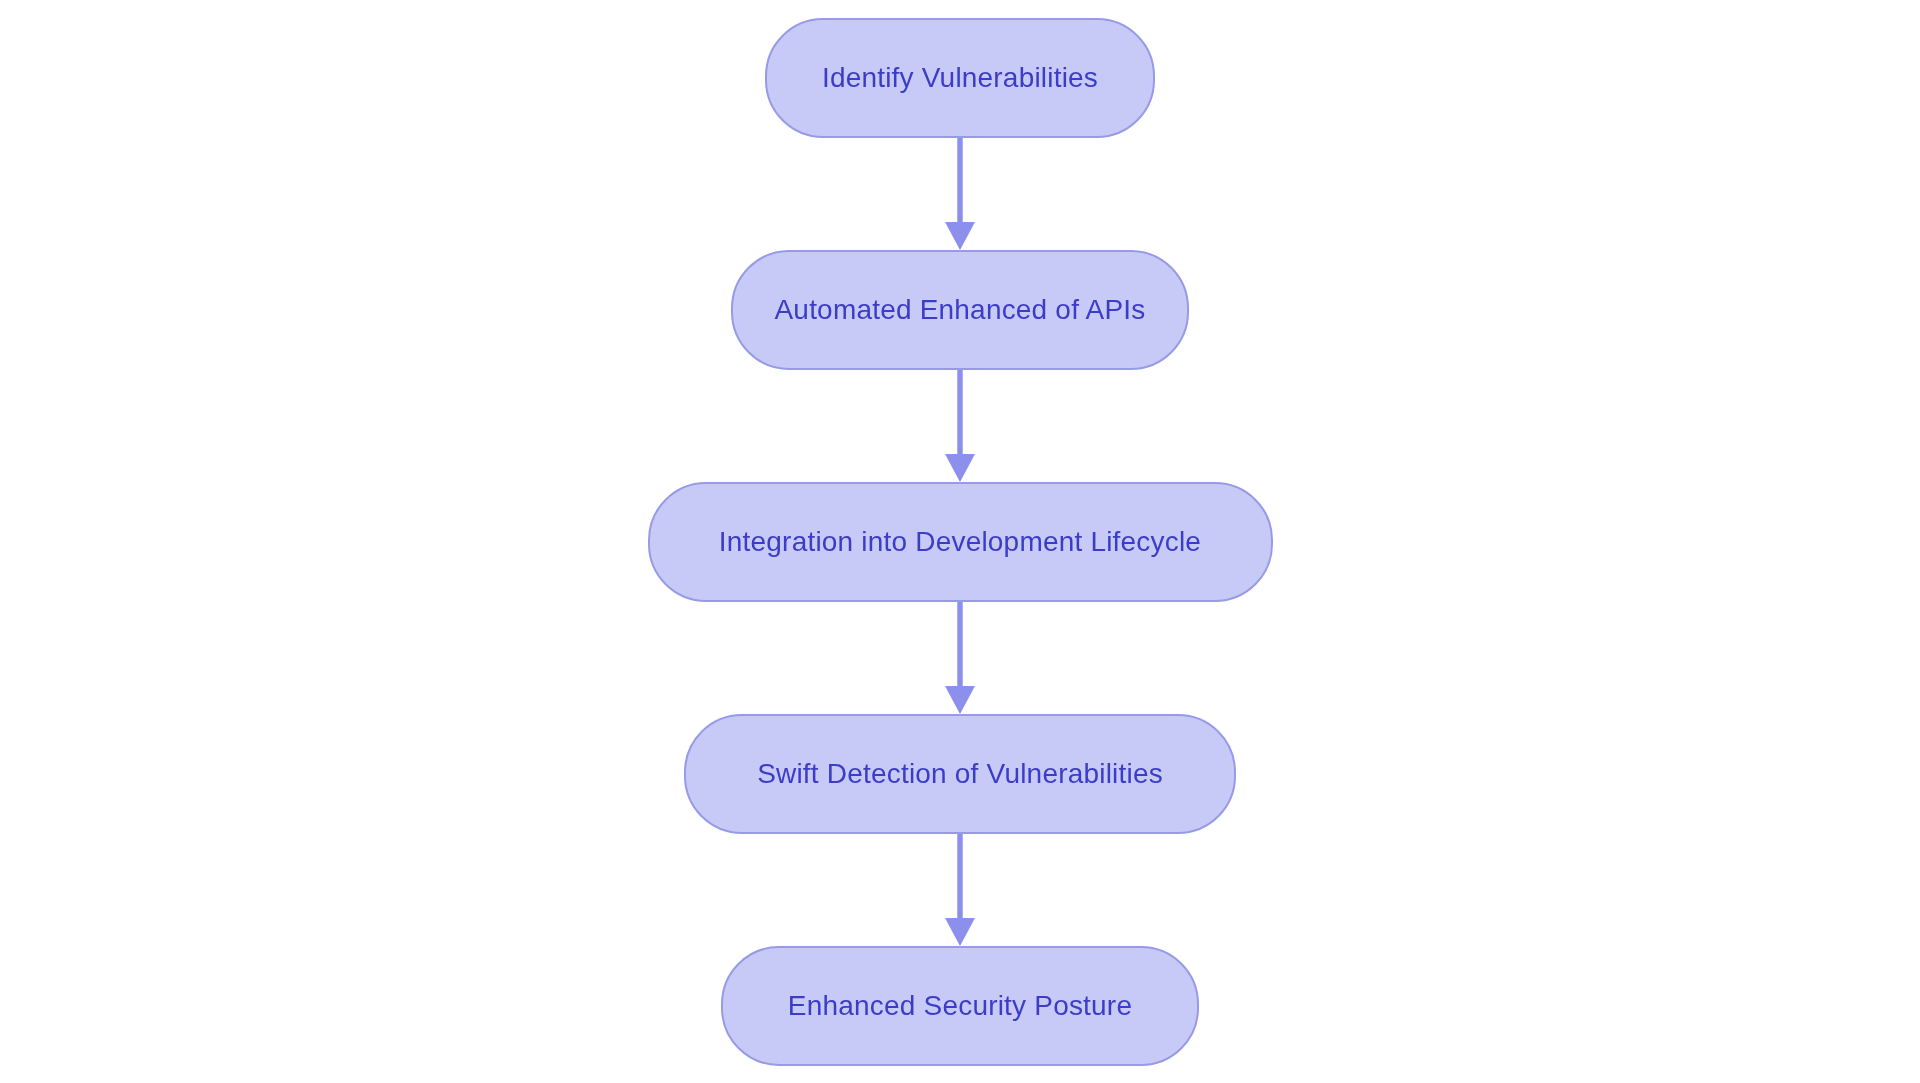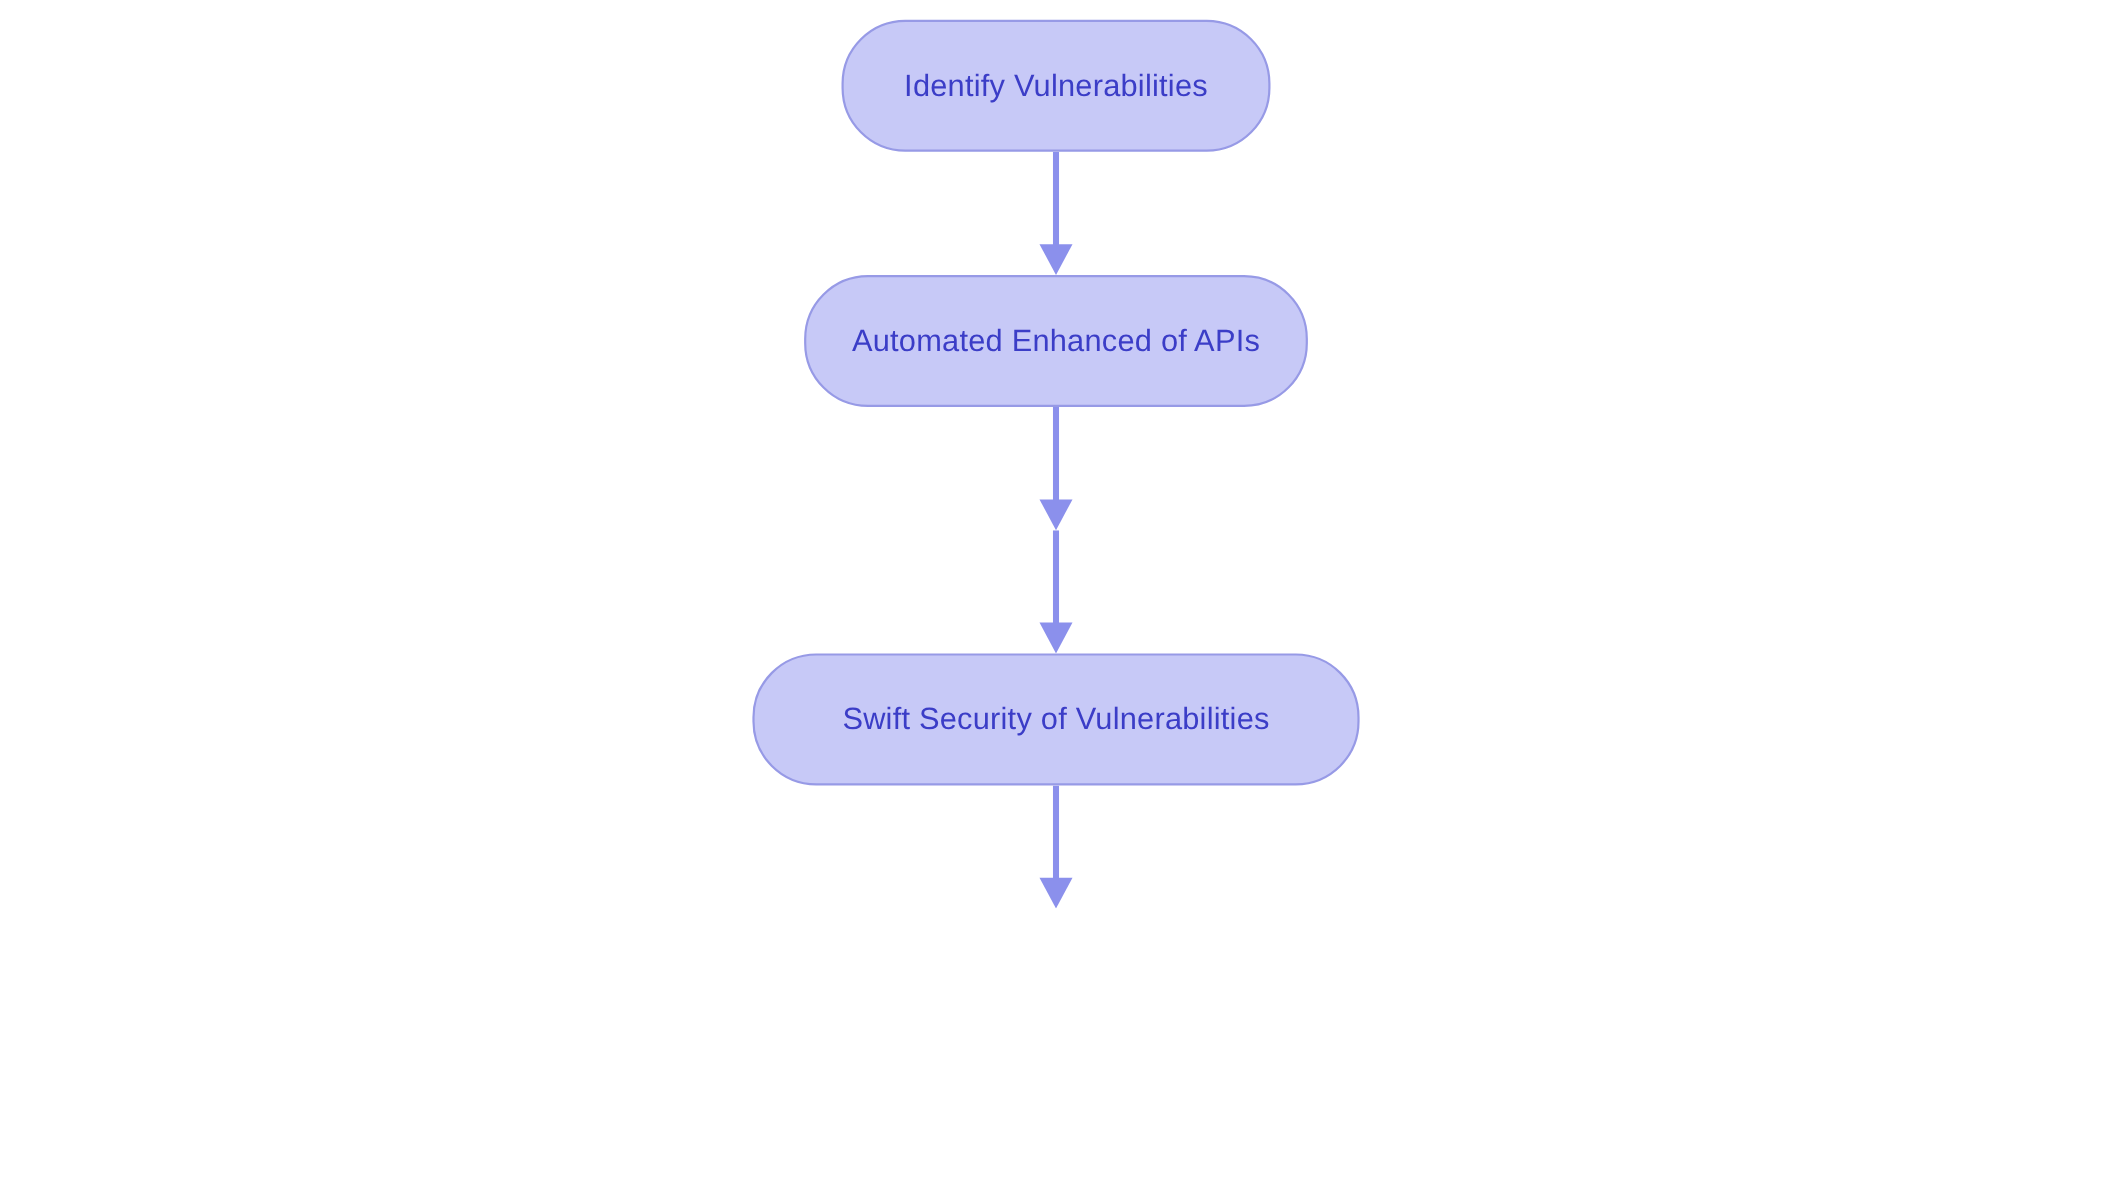--- a/index.html
+++ b/index.html
@@ -68,29 +68,35 @@
 
   <div class="node node-1">
     <span class="node-label">Automated Enhanced of APIs</span>
   </div>
 
   <svg class="arrow" viewBox="0 0 36 112" aria-hidden="true">
     <line x1="18" y1="0" x2="18" y2="86"></line>
     <polygon points="3,84 33,84 18,112"></polygon>
   </svg>
 
+  <div class="node node-2">
+    <span class="node-label">Integration into Development Lifecycle</span>
+  </div>
 
   <svg class="arrow" viewBox="0 0 36 112" aria-hidden="true">
     <line x1="18" y1="0" x2="18" y2="86"></line>
     <polygon points="3,84 33,84 18,112"></polygon>
   </svg>
 
   <div class="node node-3">
-    <span class="node-label">Swift Security of Vulnerabilities</span>
+    <span class="node-label">Swift Detection of Vulnerabilities</span>
   </div>
 
   <svg class="arrow" viewBox="0 0 36 112" aria-hidden="true">
     <line x1="18" y1="0" x2="18" y2="86"></line>
     <polygon points="3,84 33,84 18,112"></polygon>
   </svg>
 
+  <div class="node node-4">
+    <span class="node-label">Enhanced Security Posture</span>
+  </div>
 
 </div>
 
 </body></html>

